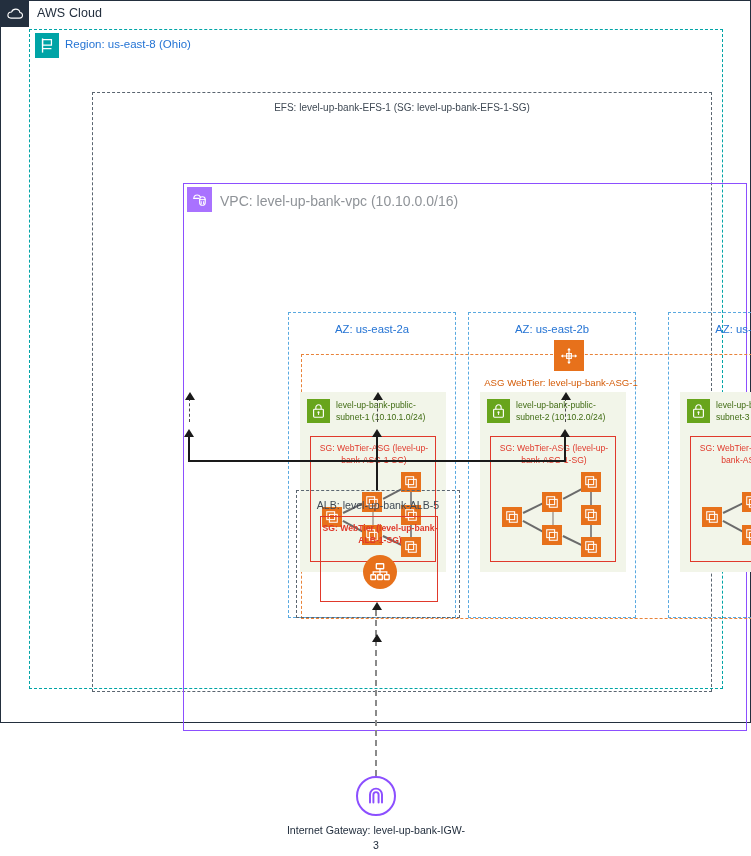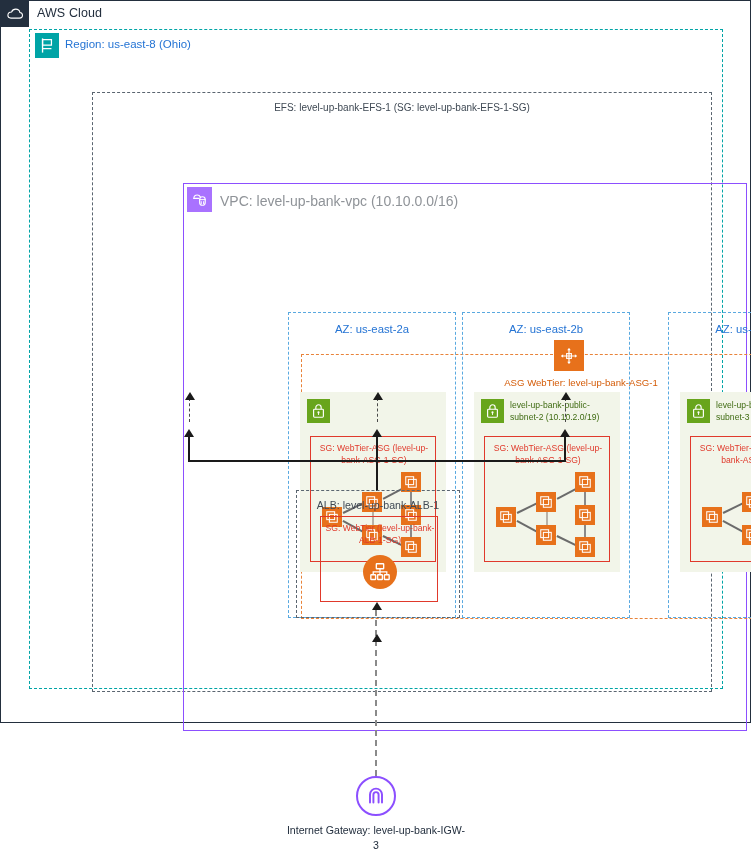--- a/index.html
+++ b/index.html
@@ -78,29 +78,29 @@
     left: 117px; top: 170px; width: 511px; height: 265px;
     border: 1.5px dashed #e8833a;
   }
   .asg-icon {
     position: absolute; left: 252px; top: -15px;
     width: 30px; height: 31px;
     background: #e7711b;
     display: flex; align-items: center; justify-content: center;
   }
   .asg-label {
-    position: absolute; left: 164px; top: 22px;
+    position: absolute; left: 144px; top: 22px;
     width: 230px; text-align: center;
     font-size: 9.6px; color: #d45b07;
   }
 
   
   .az-frame { top: 128px; width: 168px; height: 306px; border: 1.6px dashed #59a9e0; }
   .az-a { left: 104px; }
-  .az-b { left: 278px; }
+  .az-b { left: 284px; }
   .az-c { left: 484px; }
   .az-label {
     position: absolute; top: 10px; left: 0; width: 100%;
     text-align: center; font-size: 11.3px; color: #2574d4;
   }
 
   
   .subnet {
     position: absolute; left: 11px; top: 79px;
     width: 146px; height: 180px;
@@ -146,20 +146,21 @@
     border: 1.4px dashed #5a6570;
   }
   .alb-label {
     position: absolute; top: 8px; left: 0; width: 100%;
     text-align: center; font-size: 10.6px; color: #3f4954;
   }
   .alb-sg {
     position: absolute; left: 23px; top: 25px;
     width: 118px; height: 86px;
     border: 1.5px solid #e0392b;
+    font-weight: bold;
   }
   .alb-sg-label {
     position: absolute; top: 5px; left: 1px; width: 116px;
     text-align: center; font-size: 8.6px; color: #e0392b; line-height: 1.45;
   }
   .alb-icon {
     position: absolute; left: 42px; top: 38px;
     width: 34px; height: 34px; border-radius: 50%;
     background: #e7711b;
     display: flex; align-items: center; justify-content: center;
@@ -254,20 +255,21 @@
 
             <div class="subnet">
               <div class="subnet-iconbox">
                 <svg width="15" height="16" viewBox="0 0 16 18">
                   <rect x="2.5" y="7" width="11" height="9" rx="1" fill="none" stroke="#ffffff" stroke-width="1.3"></rect>
                   <path d="M5 7V5a3 3 0 016 0v2" fill="none" stroke="#ffffff" stroke-width="1.3"></path>
                   <circle cx="8" cy="10.6" r="1.2" fill="#ffffff"></circle>
                   <path d="M8 11.4v2" stroke="#ffffff" stroke-width="1.1"></path>
                 </svg>
               </div>
+              <div class="subnet-label">level-up-bank-public-subnet-1 (10.10.1.0/24)</div>
 
               <div class="sg-box">
                 <div class="sg-label">SG: WebTier-ASG (level-up-bank-ASG-1-SG)</div>
                 <div class="ec2-cluster">
 
                   <div class="ec2-link" style="left:32px;top:45px;width:23px;transform:rotate(-26deg);"></div>
                   <div class="ec2-link" style="left:32px;top:53px;width:23px;transform:rotate(28deg);"></div>
                   <div class="ec2-link" style="left:72px;top:31px;width:22px;transform:rotate(-28deg);"></div>
                   <div class="ec2-link" style="left:72px;top:68px;width:22px;transform:rotate(26deg);"></div>
                   <div class="ec2-link" style="left:61px;top:33px;width:1.6px;height:32px;background:#b8b2a8;"></div>
@@ -320,21 +322,21 @@
 
             <div class="subnet">
               <div class="subnet-iconbox">
                 <svg width="15" height="16" viewBox="0 0 16 18">
                   <rect x="2.5" y="7" width="11" height="9" rx="1" fill="none" stroke="#ffffff" stroke-width="1.3"></rect>
                   <path d="M5 7V5a3 3 0 016 0v2" fill="none" stroke="#ffffff" stroke-width="1.3"></path>
                   <circle cx="8" cy="10.6" r="1.2" fill="#ffffff"></circle>
                   <path d="M8 11.4v2" stroke="#ffffff" stroke-width="1.1"></path>
                 </svg>
               </div>
-              <div class="subnet-label">level-up-bank-public-subnet-2 (10.10.2.0/19)</div>
+              <div class="subnet-label">level-up-bank-public-subnet-2 (10.10.2.0/24)</div>
 
               <div class="sg-box">
                 <div class="sg-label">SG: WebTier-ASG (level-up-bank-ASG-1-SG)</div>
                 <div class="ec2-cluster">
                   <div class="ec2-link" style="left:32px;top:45px;width:23px;transform:rotate(-26deg);"></div>
                   <div class="ec2-link" style="left:32px;top:53px;width:23px;transform:rotate(28deg);"></div>
                   <div class="ec2-link" style="left:72px;top:31px;width:22px;transform:rotate(-28deg);"></div>
                   <div class="ec2-link" style="left:72px;top:68px;width:22px;transform:rotate(26deg);"></div>
                   <div class="ec2-link" style="left:61px;top:33px;width:1.6px;height:32px;background:#b8b2a8;"></div>
                   <div class="ec2-link" style="left:99px;top:22px;width:1.6px;height:30px;background:#8a8a8a;"></div>
@@ -445,21 +447,21 @@
   <div class="arrow-up" style="left:372px;top:429px;"></div>
 
   <div class="conn conn-v" style="left:564px;top:437px;height:24px;"></div>
   <div class="arrow-up" style="left:560px;top:429px;"></div>
 
   <div class="conn conn-h" style="left:188px;top:460px;width:378px;"></div>
 
   <div class="conn conn-v" style="left:376px;top:460px;height:31px;"></div>
 
   <div class="box alb-frame">
-    <div class="alb-label">ALB: level-up-bank-ALB-1</div>
+    <div class="alb-label">ALB: level-up-bank-ALB-5</div>
     <div class="alb-sg">
       <div class="alb-sg-label">SG: WebTier (level-up-bank-ALB-1-SG)</div>
       <div class="alb-icon">
         <svg width="22" height="22" viewBox="0 0 24 24">
           <rect x="8" y="3" width="8" height="5.5" rx="0.6" fill="none" stroke="#ffffff" stroke-width="1.5"></rect>
           <path d="M12 8.5v3.4M4.6 15v-3.1h14.8V15M12 11.9V15" fill="none" stroke="#ffffff" stroke-width="1.4"></path>
           <rect x="2" y="15" width="5.2" height="5.2" rx="0.6" fill="none" stroke="#ffffff" stroke-width="1.5"></rect>
           <rect x="9.4" y="15" width="5.2" height="5.2" rx="0.6" fill="none" stroke="#ffffff" stroke-width="1.5"></rect>
           <rect x="16.8" y="15" width="5.2" height="5.2" rx="0.6" fill="none" stroke="#ffffff" stroke-width="1.5"></rect>
         </svg>

